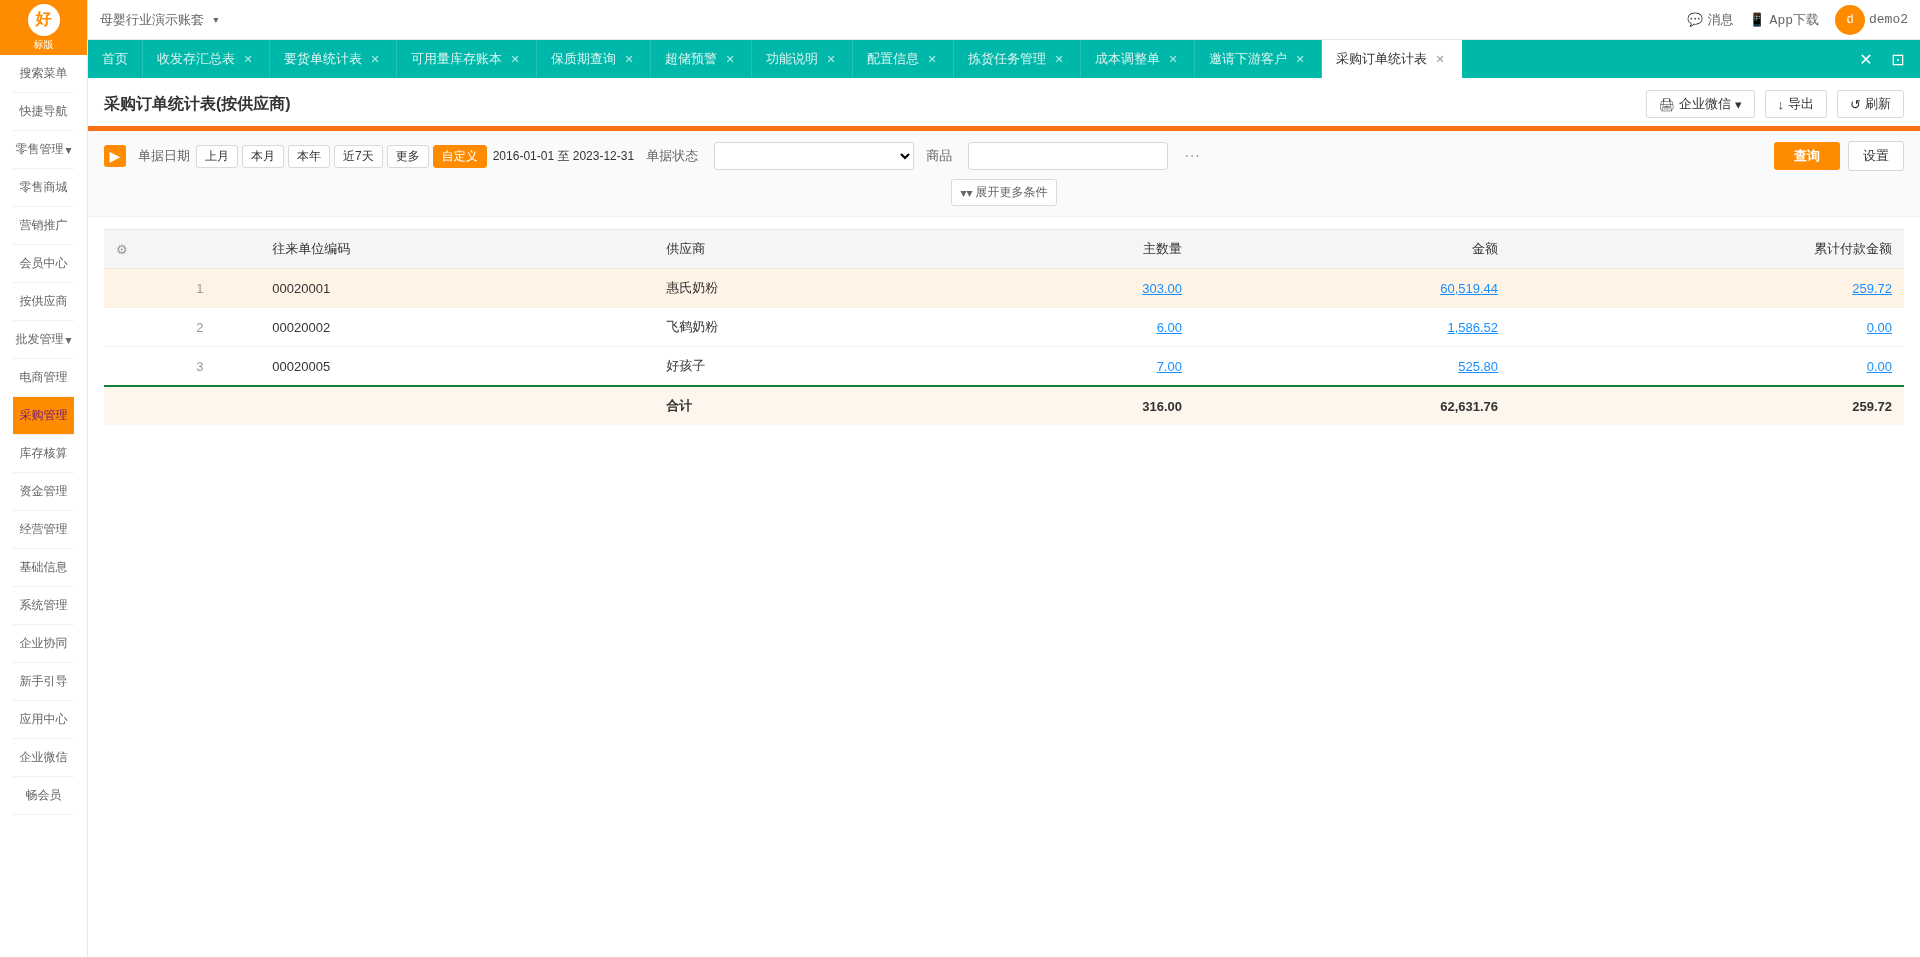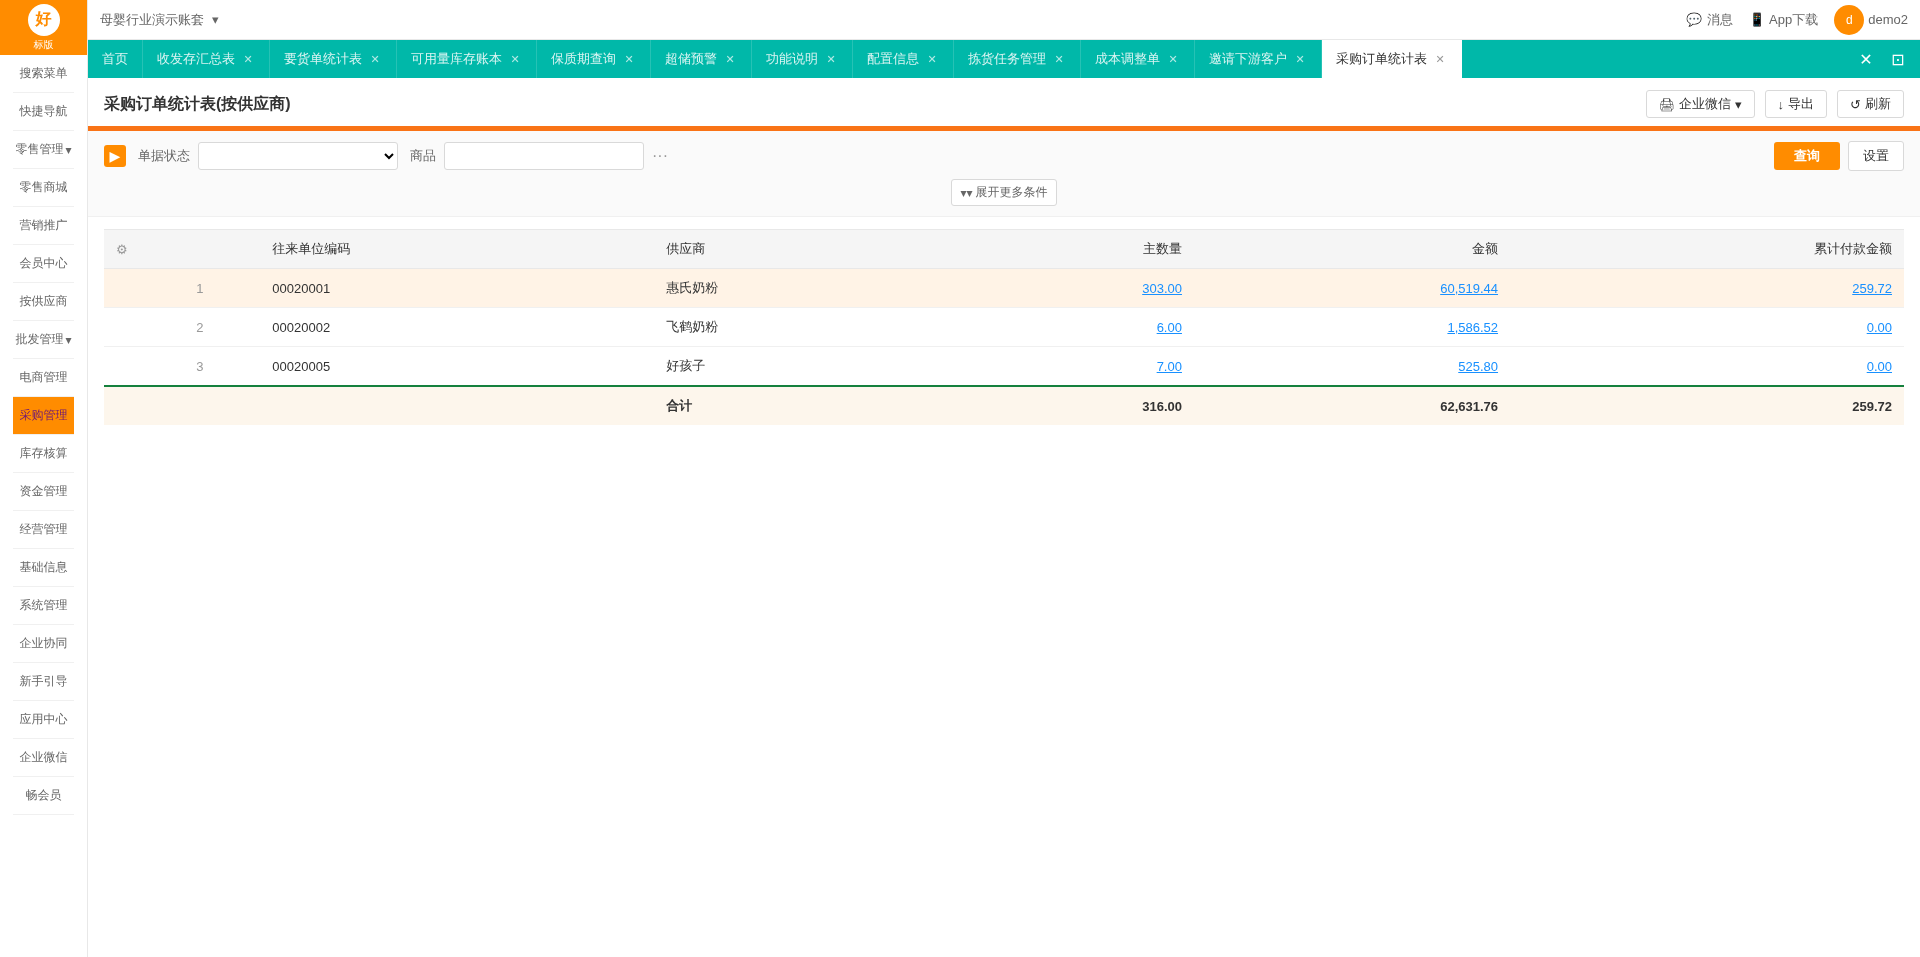--- a/index.html
+++ b/index.html
@@ -68,20 +68,21 @@
     
     .top-bar {
       height: 40px;
       background: #fff;
       border-bottom: 1px solid #e8e8e8;
       display: flex;
       align-items: center;
       justify-content: space-between;
       padding: 0 12px;
       flex-shrink: 0;
+      font-family: Liberation Mono, monospace;
     }
     .top-bar-left {
       display: flex;
       align-items: center;
       gap: 8px;
       color: #666;
       font-size: 13px;
     }
     .top-bar-right {
       display: flex;
@@ -285,21 +286,21 @@
       border-color: #ff8c00;
       color: #fff;
     }
     .filter-date-range {
       color: #333;
       font-size: 12px;
     }
     .filter-input-group {
       display: flex;
       align-items: center;
-      gap: 8px;
+      gap: 16px;
     }
     .filter-select {
       width: 200px;
       height: 28px;
       border: 1px solid #d9d9d9;
       border-radius: 3px;
       padding: 0 8px;
       font-size: 13px;
       background: #fff;
     }
@@ -585,20 +586,32 @@
         <button class="btn-refresh">
           <span>↺</span>
           <span>刷新</span>
         </button>
       </div>
     </div>
 
     <div class="filter-area">
       <div class="filter-row">
         <button class="filter-toggle-btn">▶</button>
+        <div class="filter-group">
+          <span class="filter-label">单据日期</span>
+          <div class="filter-date-btns">
+            <button class="date-btn">上月</button>
+            <button class="date-btn">本月</button>
+            <button class="date-btn">本年</button>
+            <button class="date-btn">近7天</button>
+            <button class="date-btn">更多</button>
+            <button class="date-btn custom">自定义</button>
+          </div>
+          <span class="filter-date-range">2016-01-01 至 2023-12-31</span>
+        </div>
 
         <div class="filter-input-group">
           <span class="filter-label">单据状态</span>
           <select class="filter-select">
             <option value=""></option>
           </select>
         </div>
 
         <div class="filter-input-group">
           <span class="filter-label">商品</span>

